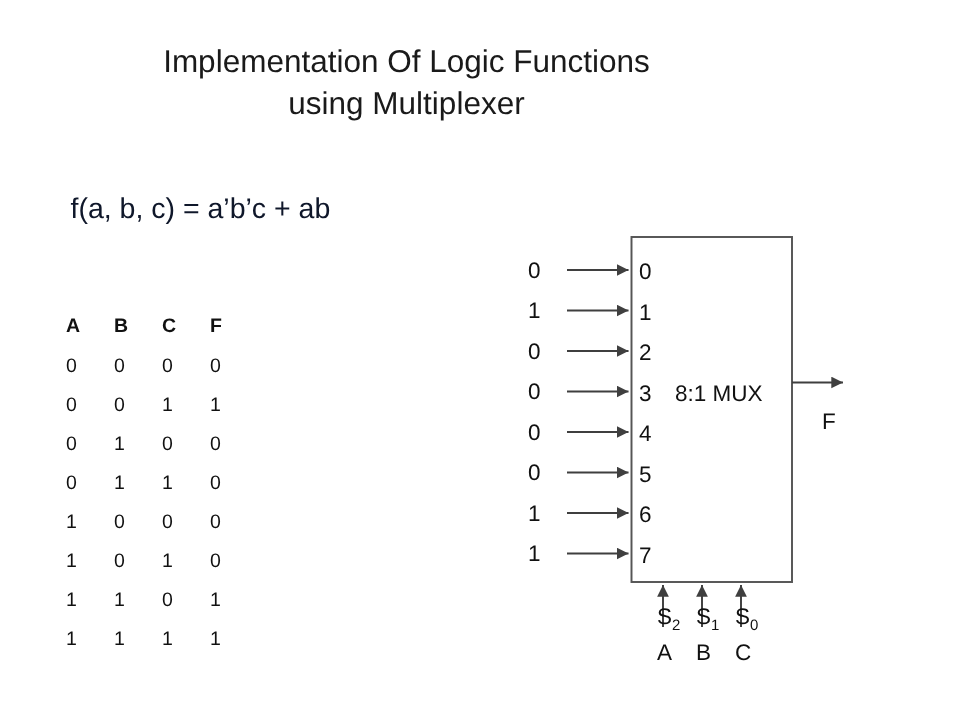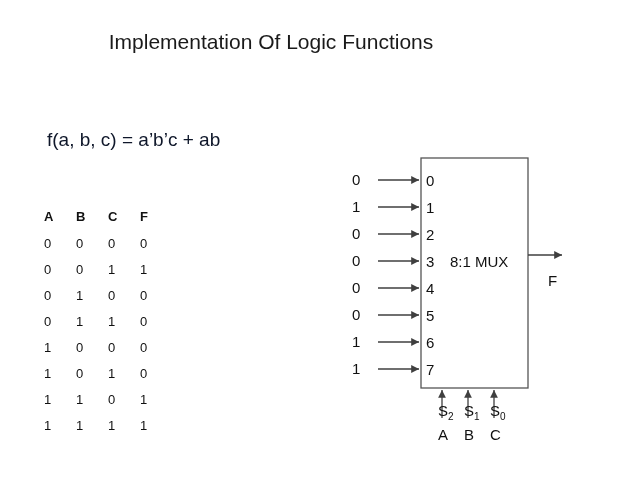--- a/index.html
+++ b/index.html
@@ -97,20 +97,21 @@
     fill: none;
   }
 </style>
 </head>
 <body>
 
 <div id="slide">
 
   <div id="title-block">
     <span class="tline">Implementation Of Logic Functions</span>
+    <span class="tline">using Multiplexer</span>
   </div>
 
   <div id="function-expr">f(a, b, c) = a’b’c + ab</div>
 
   <table id="truth-table">
     <thead>
       <tr>
         <th>A</th>
         <th>B</th>
         <th>C</th>

